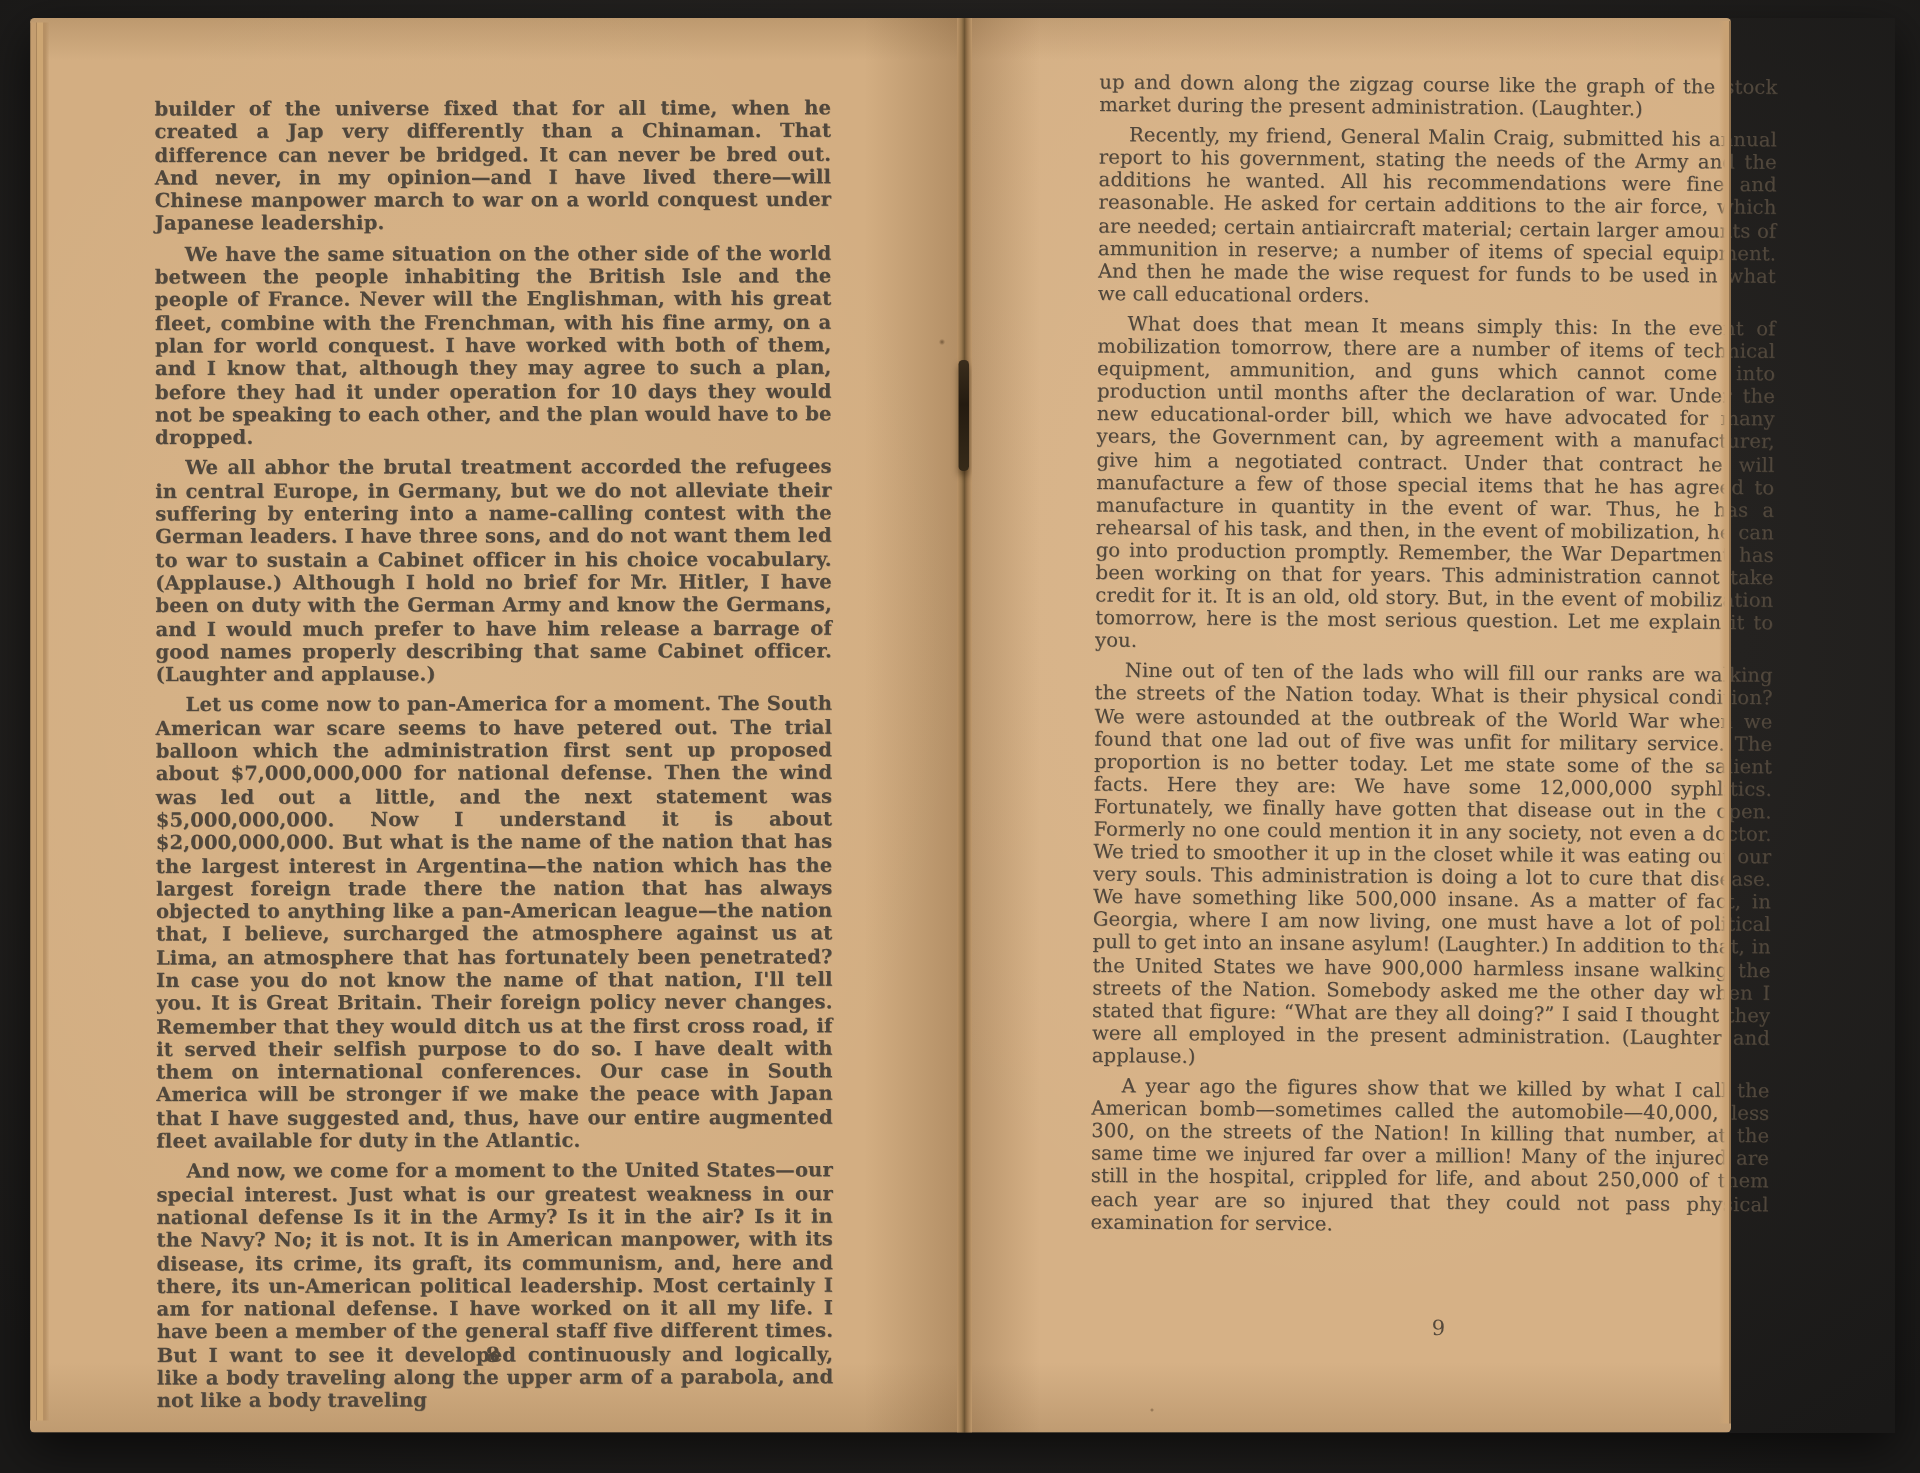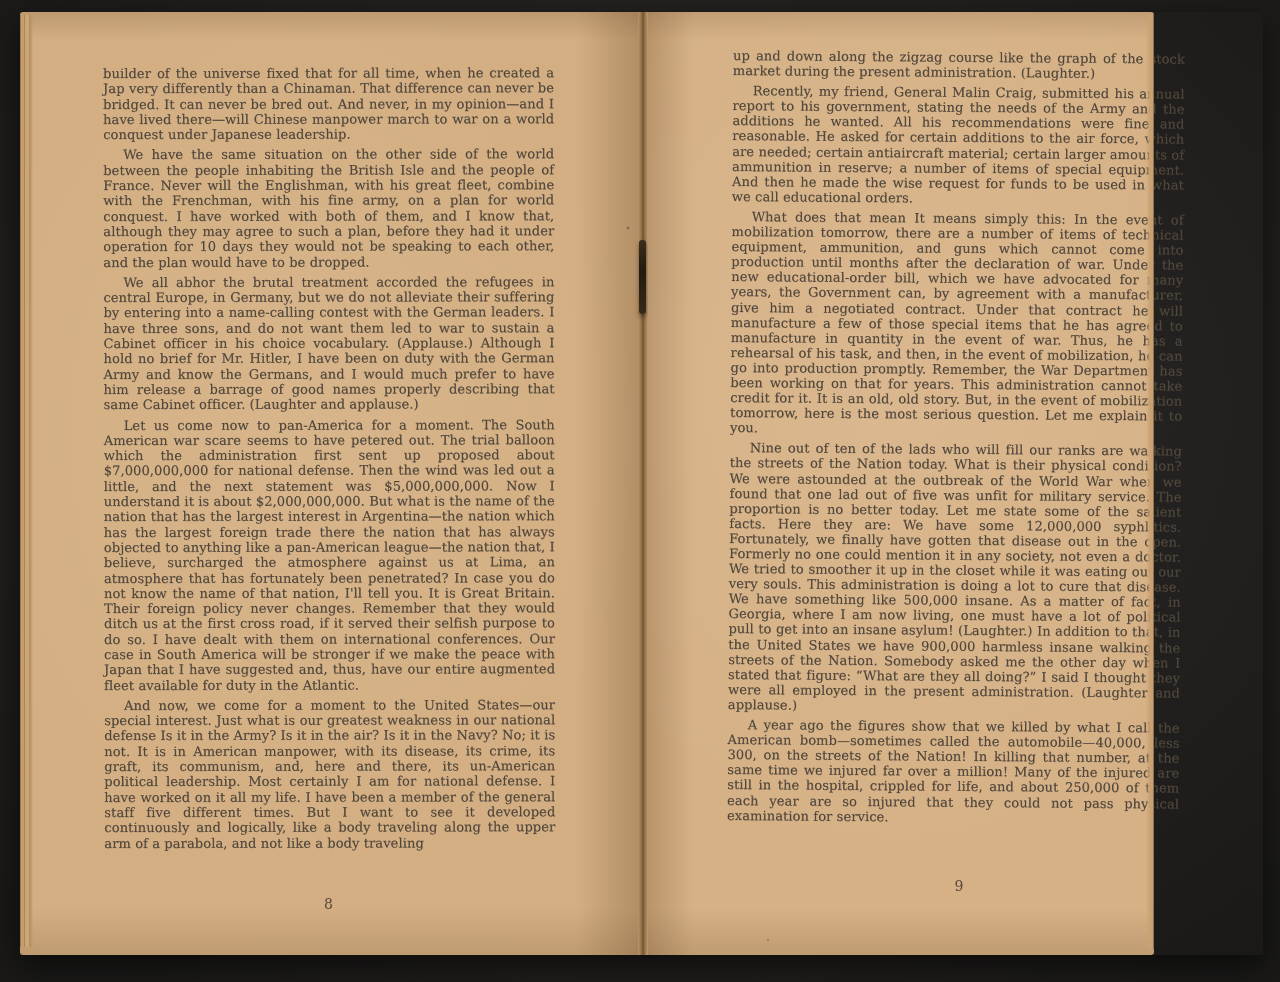--- a/index.html
+++ b/index.html
@@ -27,20 +27,21 @@
   }
   .page-left {
     width: 618px;
     background-color: #d3ae82;
     background-image:
       radial-gradient(circle 3px at 608px 216px, rgba(60,40,20,0.55), rgba(60,40,20,0) 70%),
       radial-gradient(ellipse 500px 700px at 45% 45%, rgba(255,240,215,0.10), rgba(0,0,0,0) 70%),
       linear-gradient(to right, rgba(0,0,0,0) 90%, rgba(97,64,30,0.28) 100%),
       linear-gradient(to bottom, rgba(110,78,42,0.22) 0%, rgba(0,0,0,0) 3%, rgba(0,0,0,0) 95%, rgba(110,78,42,0.20) 100%);
     border-radius: 3px 0 0 3px;
+    font-weight: bold;
   }
   
   .page-left::before {
     content: "";
     position: absolute; left: 0; top: 3px; bottom: 8px; width: 13px;
     background: linear-gradient(to right,
       #9a7b56 0px, #9a7b56 1px,
       #c59e70 1px, #c59e70 4px,
       #aa865c 4px, #aa865c 5px,
       #cda673 5px, #cda673 9px,

